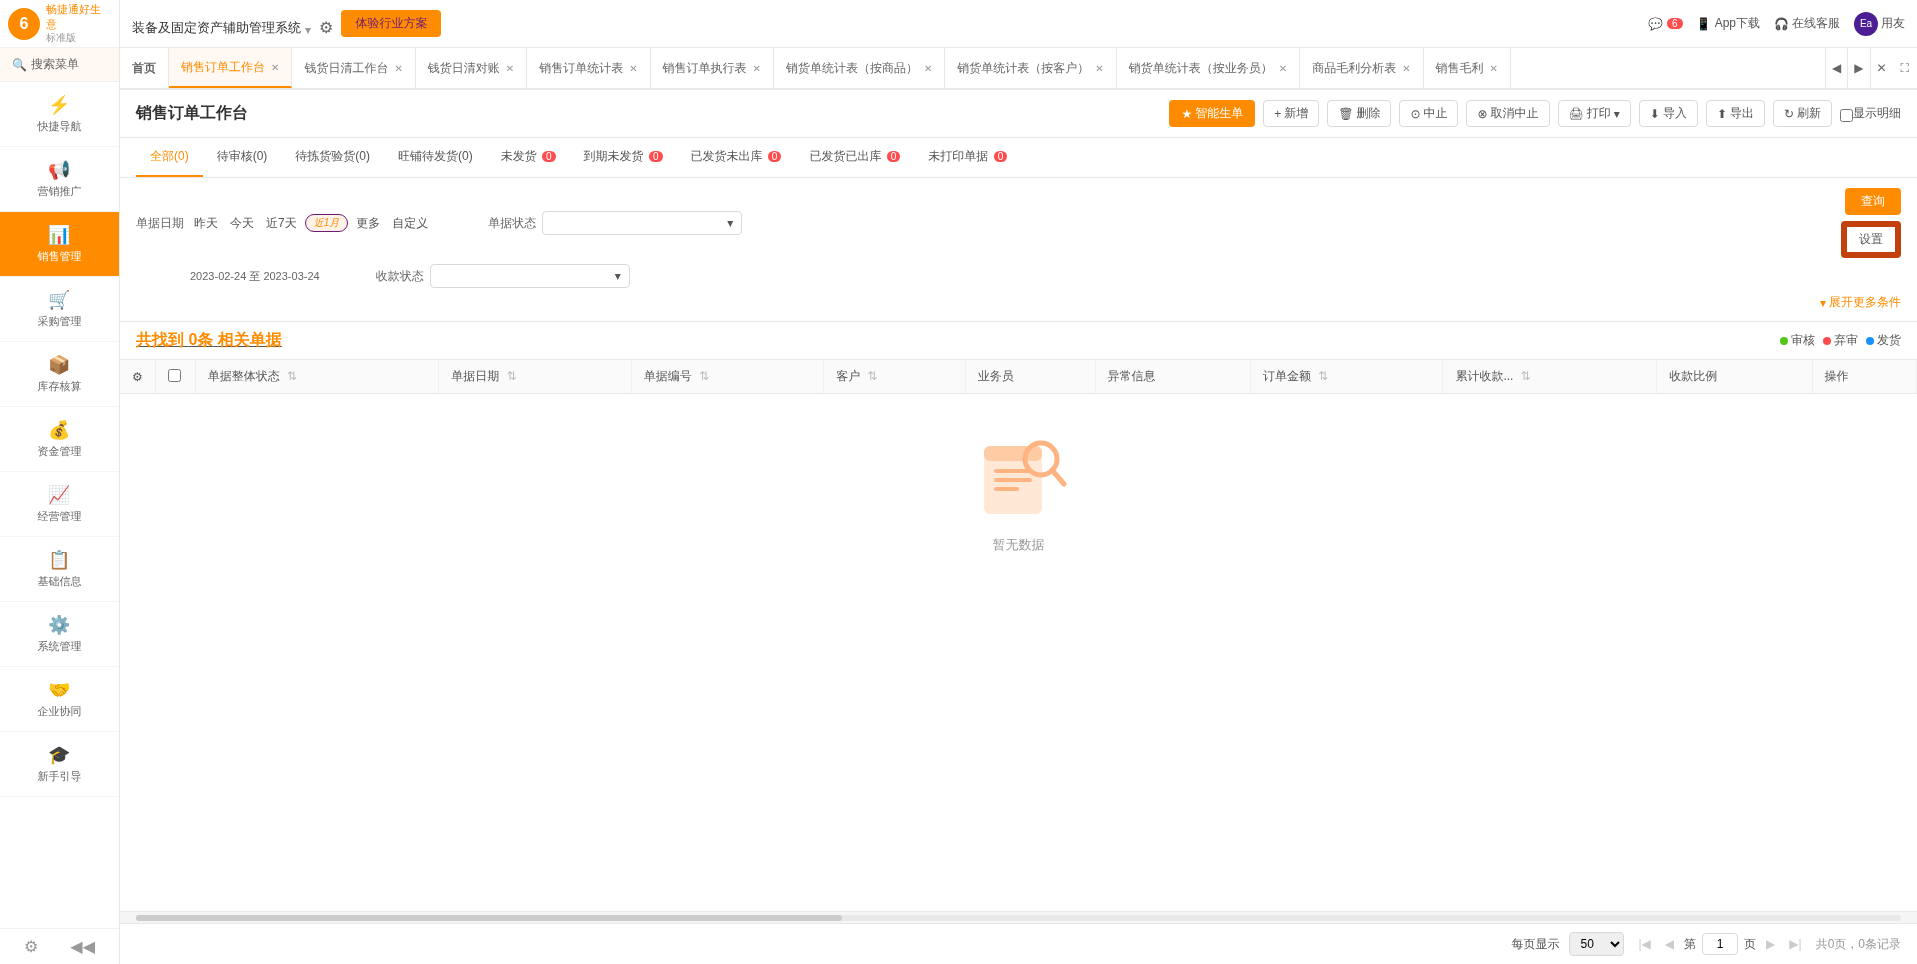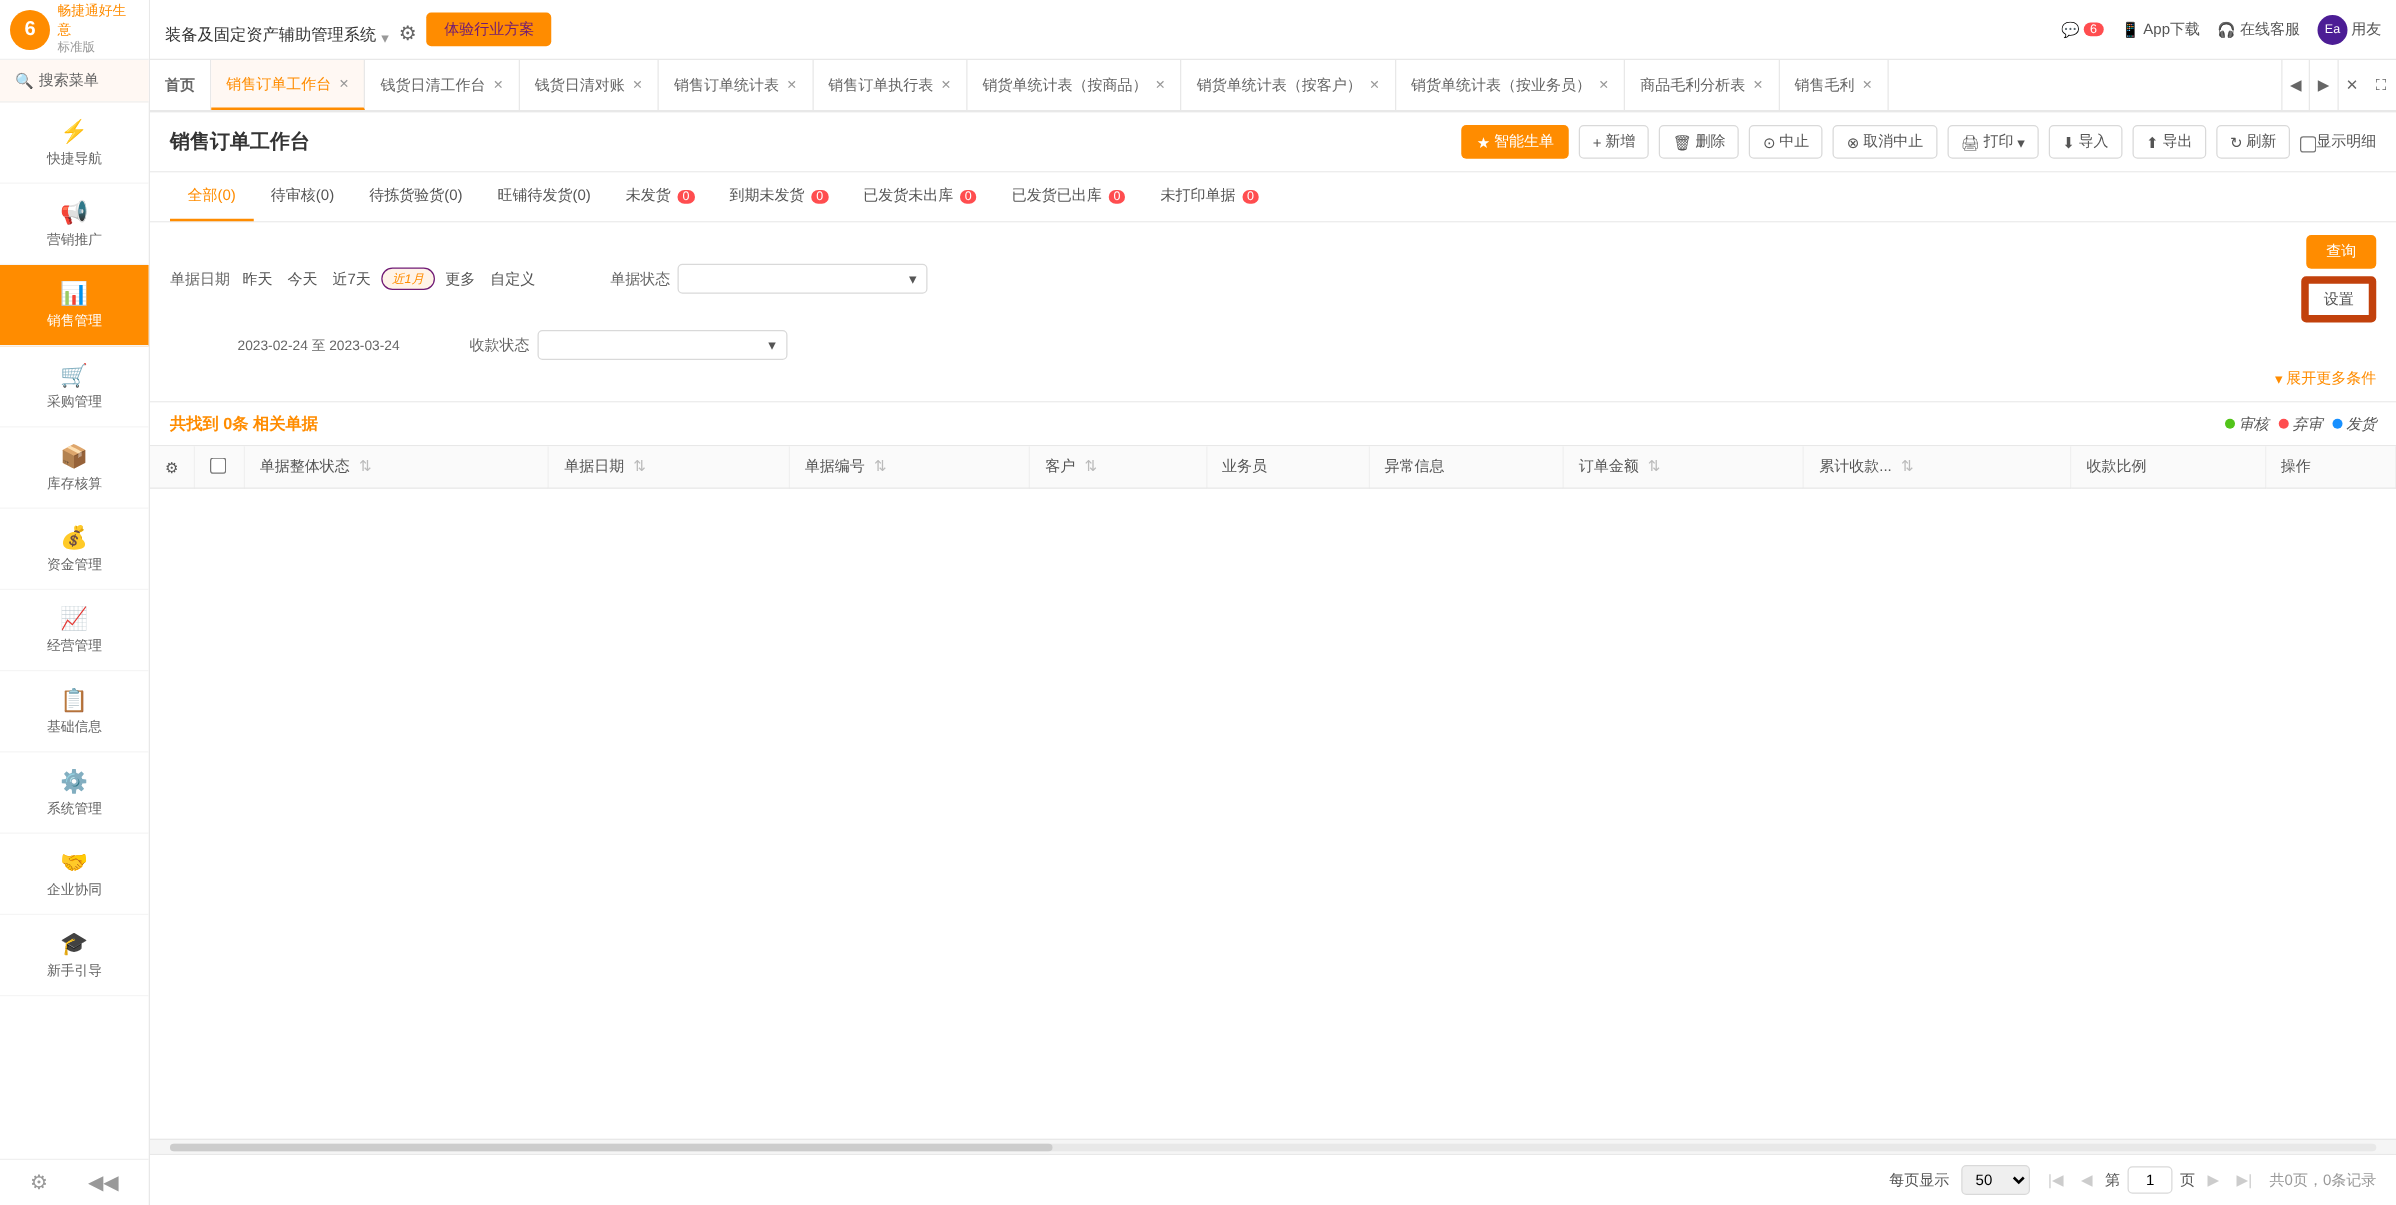--- a/index.html
+++ b/index.html
@@ -72,23 +72,23 @@
     .date-option.active { color: #ff8c00; background: #fff3e8; border: 1px solid #701a75; border-radius: 10px; padding: 1px 8px; font-size: 10px; font-style: italic; }
     .date-range { color: #666; font-size: 11px; margin-left: 4px; }
     .filter-select { border: 1px solid #d9d9d9; border-radius: 4px; padding: 4px 8px; font-size: 12px; color: #555; background: #fff; cursor: pointer; min-width: 160px; display: flex; align-items: center; justify-content: space-between; }
     .expand-btn { color: #ff8c00; cursor: pointer; font-size: 12px; display: flex; align-items: center; gap: 3px; margin-left: auto; }
     .btn-query { background: #ff8c00; color: #fff; border: none; padding: 5px 16px; border-radius: 4px; cursor: pointer; font-size: 12px; }
     .btn-set { background: #fff; color: #555; border: 6px solid #c2410c; padding: 4px 12px; border-radius: 4px; cursor: pointer; font-size: 12px; }
 
     
     .table-area { flex: 1; background: #fff; margin: 0; overflow: hidden; display: flex; flex-direction: column; }
     .table-header-row { display: flex; align-items: center; justify-content: space-between; padding: 8px 16px; border-bottom: 1px solid #e8e8e8; flex-shrink: 0; }
-    .record-count { font-size: 13px; color: #555; }
+    .record-count { font-size: 16px; color: #555; text-decoration: underline; }
     .record-count span { color: #ff8c00; font-weight: bold; }
-    .table-actions { display: flex; align-items: center; gap: 8px; font-size: 12px; font-style: italic; }
+    .table-actions { display: flex; align-items: center; gap: 8px; font-size: 12px; }
     .table-action-btn { color: #555; cursor: pointer; display: flex; align-items: center; gap: 3px; }
     .table-action-btn .dot { width: 8px; height: 8px; border-radius: 50%; display: inline-block; }
     .dot-green { background: #52c41a; }
     .dot-red { background: #ff4d4f; }
     .dot-blue { background: #1890ff; }
 
     
     .data-table { flex: 1; overflow: auto; }
     .data-table table { width: 100%; border-collapse: collapse; }
     .data-table th { background: #fafafa; border-bottom: 1px solid #e8e8e8; border-right: 1px solid #f0f0f0; padding: 8px 12px; text-align: left; font-size: 12px; color: #555; font-weight: normal; white-space: nowrap; }
@@ -464,20 +464,38 @@
               </th>
               <th>
                 <span>操作</span>
               </th>
             </tr>
           </thead>
           <tbody>
           </tbody>
         </table>
 
+        <div class="empty-state">
+          <div class="empty-illustration">
+            <svg width="100" height="90" viewBox="0 0 100 90">
+
+              <rect x="15" y="12" width="58" height="68" rx="6" fill="#ffe8d6"></rect>
+              <rect x="15" y="12" width="58" height="15" rx="6" fill="#ffcba4"></rect>
+
+              <rect x="25" y="35" width="38" height="4" rx="2" fill="#ffb380"></rect>
+              <rect x="25" y="44" width="38" height="4" rx="2" fill="#ffb380"></rect>
+              <rect x="25" y="53" width="25" height="4" rx="2" fill="#ffb380"></rect>
+
+              <circle cx="72" cy="25" r="16" fill="none" stroke="#ffb380" stroke-width="5"></circle>
+
+              <line x1="83" y1="36" x2="95" y2="50" stroke="#ffb380" stroke-width="5" stroke-linecap="round"></line>
+            </svg>
+          </div>
+          <div class="empty-text">暂无数据</div>
+        </div>
       </div>
 
       <div class="scroll-bar-area">
         <div class="scroll-track">
           <div class="scroll-thumb"></div>
         </div>
       </div>
 
       <div class="pagination">
         <span>每页显示</span>

